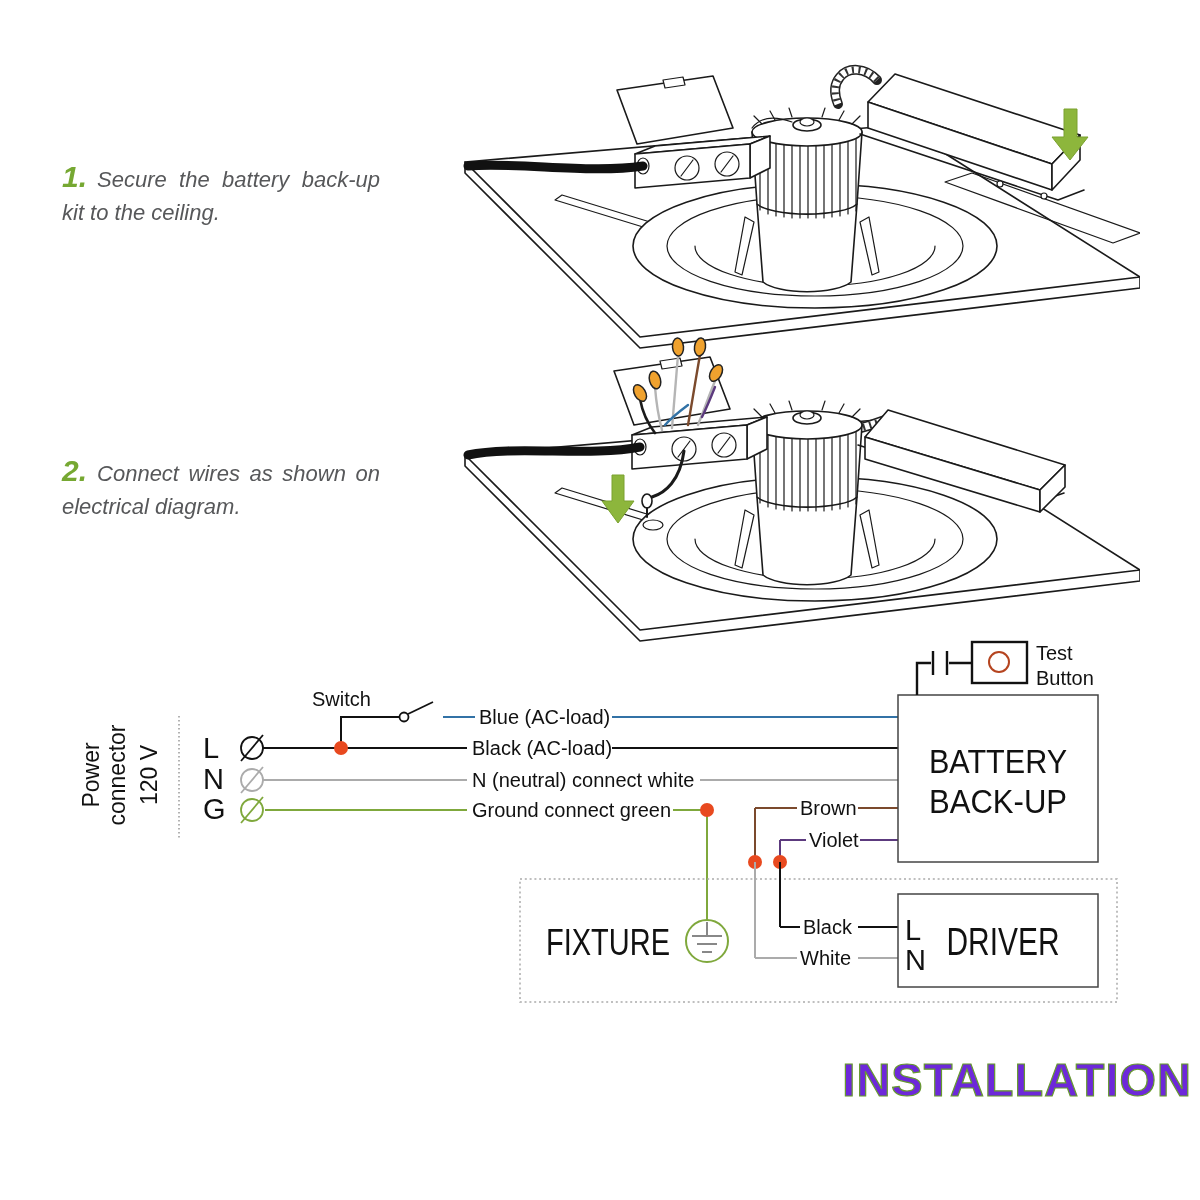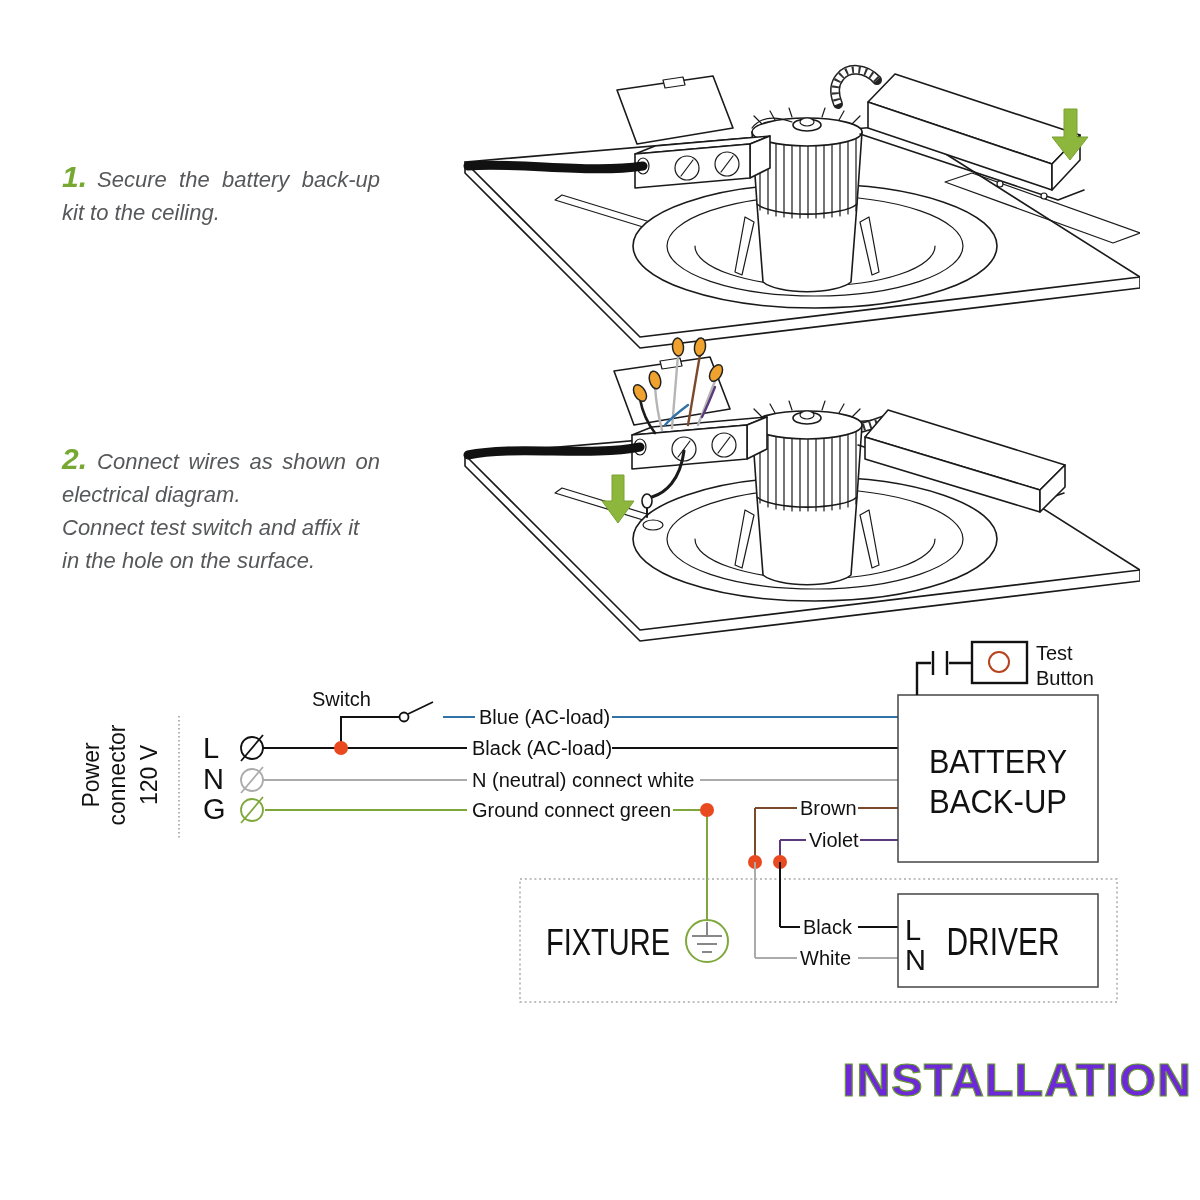--- a/index.html
+++ b/index.html
@@ -63,23 +63,22 @@
       <path class="lineart thin" d="M86,32 L98,16"></path>
       <ellipse class="lineart-f thin" cx="8" cy="26" rx="6" ry="8"></ellipse>
     </g>
   </defs>
 </svg>
 
 <div class="step" style="left:62px;top:160px">
   <p><span class="step-num">1.</span><span>Secure the battery back-up kit to the ceiling.</span></p>
 </div>
 
-<div class="step" style="left:62px;top:442px">
+<div class="step" style="left:62px;top:454px">
   <p><span class="step-num">2.</span><span>Connect wires as shown on electrical diagram.</span></p>
-  <p class="nojust">Connect test switch and affix it in the hole on the surface.</p>
 </div>
 
 <svg class="abs" style="left:440px;top:32px" width="700" height="320" viewBox="0 0 700 320">
   <use href="#panel"></use>
   <polygon class="lineart thin" points="505,150 532,141 700,201 673,211" fill="none"></polygon>
   <use href="#downlight"></use>
   <path class="lineart thin" d="M352,90 C330,82 318,88 312,96"></path>
   <g transform="translate(195,108)">
       <use href="#jbox"></use>
     </g>

